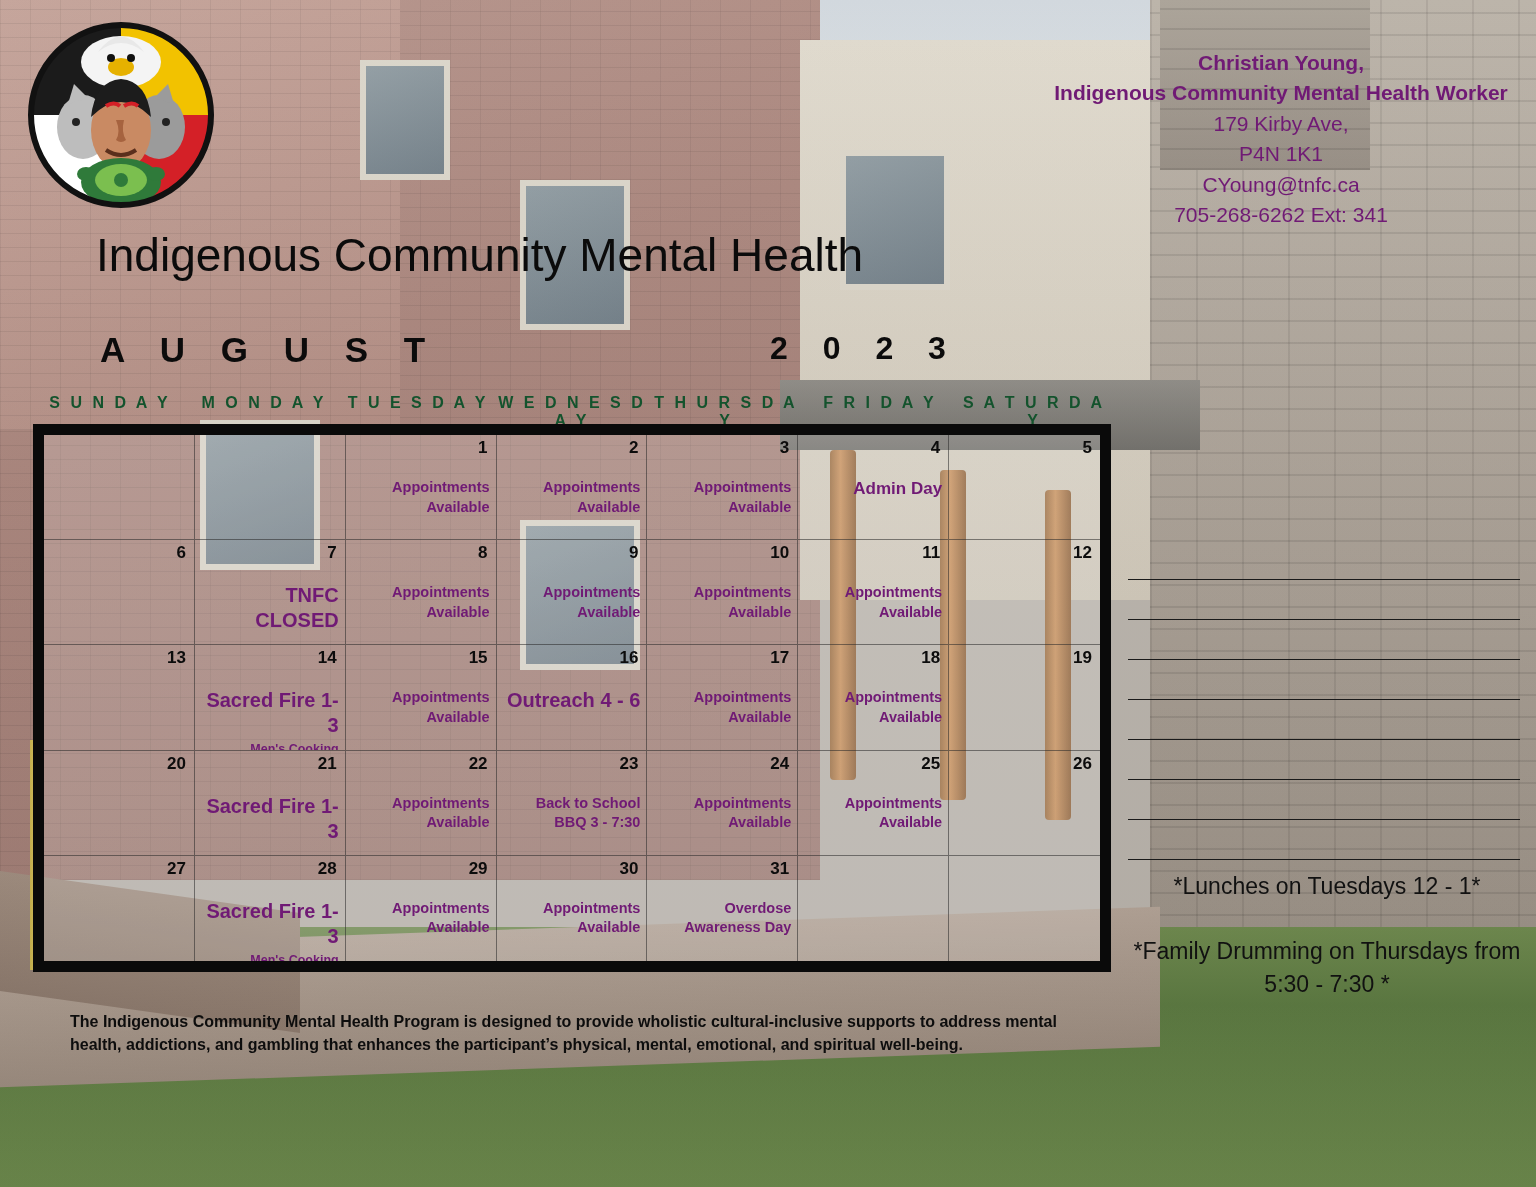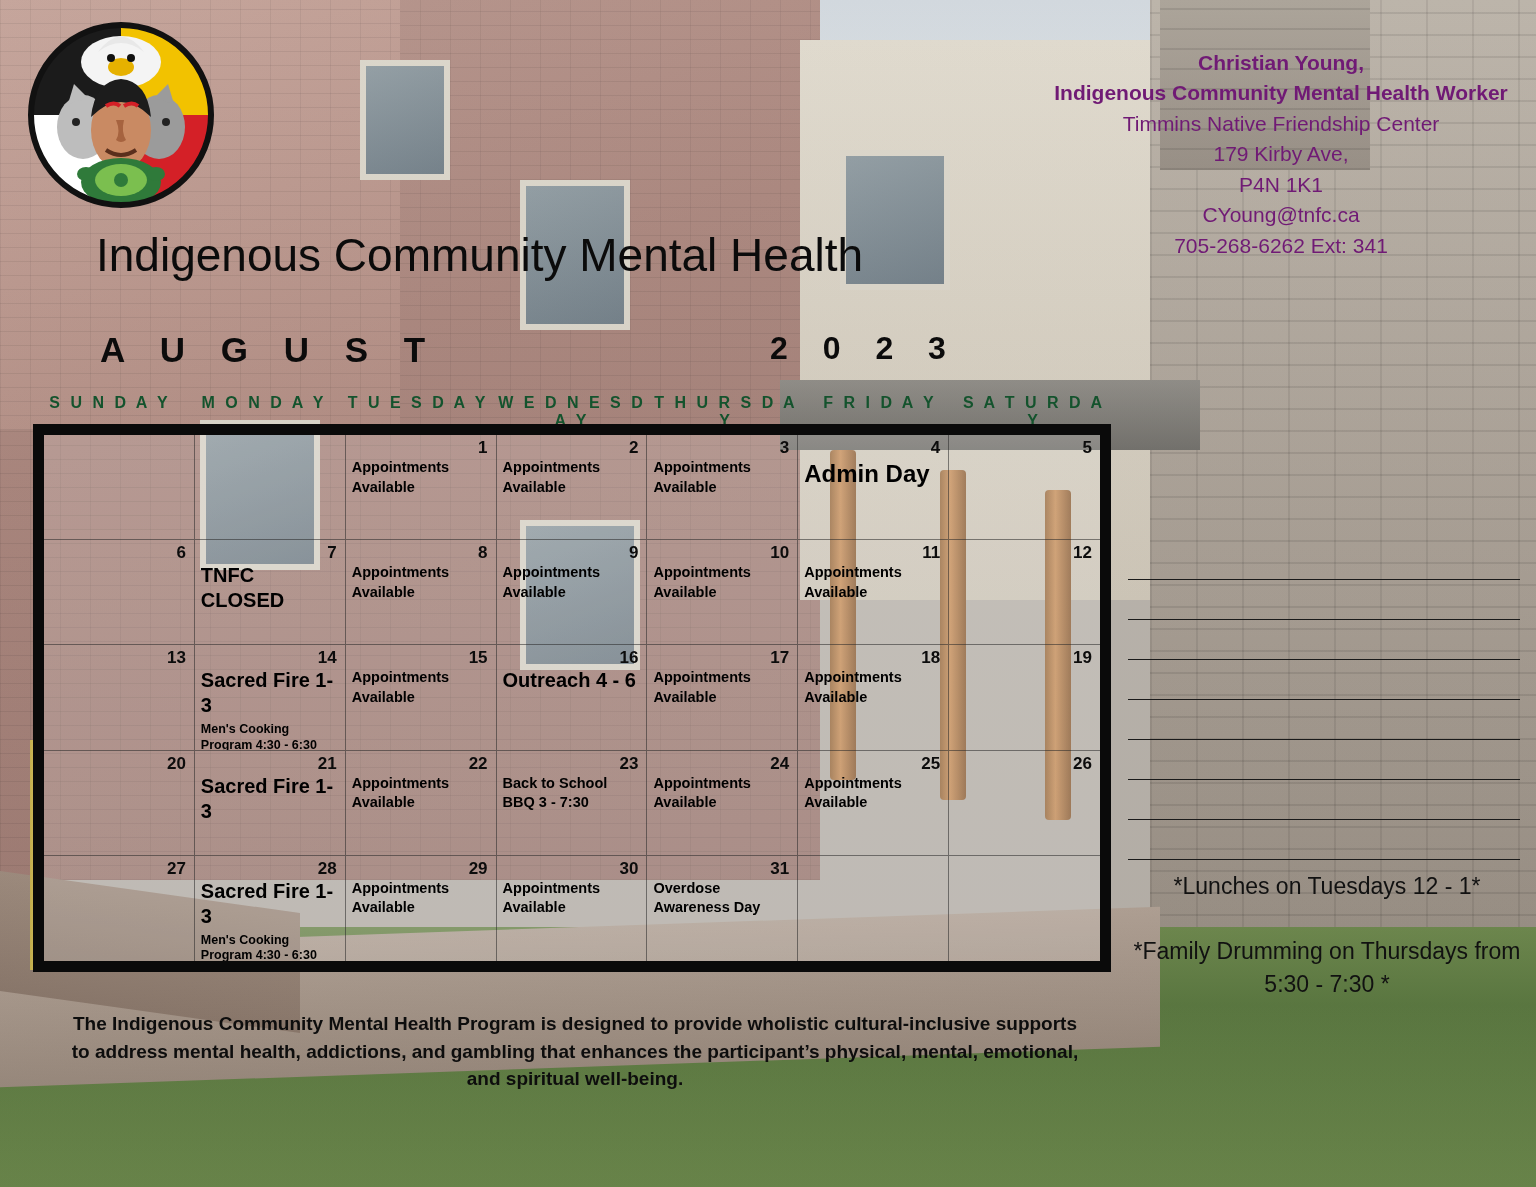--- a/index.html
+++ b/index.html
@@ -210,31 +210,31 @@
   .cal-cell:last-child { border-right: none; }
   .daynum {
     position: absolute;
     top: 3px;
     right: 8px;
     font-size: 17px;
     font-weight: bold;
     color: #0c0c0c;
   }
   .events {
-    margin-top: 20px;
-    text-align: left;
-    color: #000000;
+    margin-top: 40px;
+    text-align: right;
+    color: #701a75;
   }
   .ev-small {
     font-size: 14.5px;
     font-weight: bold;
     line-height: 1.35;
   }
   .ev-mid {
-    font-size: 24px;
+    font-size: 17px;
     font-weight: bold;
     line-height: 1.3;
   }
   .ev-big {
     font-size: 20px;
     font-weight: bold;
     line-height: 1.25;
   }
   .ev-tiny {
     font-size: 12.5px;
@@ -266,22 +266,22 @@
   }
   .side-note.one { top: 873px; }
   .side-note.two { top: 935px; line-height: 1.45; }
 
   
   .footer {
     position: absolute;
     left: 70px;
     top: 1010px;
     width: 1010px;
-    text-align: center;
-    font-size: 19px;
+    text-align: left;
+    font-size: 16px;
     font-weight: bold;
     line-height: 1.45;
     color: #0d0d0d;
   }
 </style>
 </head>
 <body>
 
 <div id="bg">
   <div class="bg-sky"></div>
@@ -337,21 +337,20 @@
       <circle cx="93" cy="158" r="7" fill="#2f7a3a"></circle>
       <ellipse cx="58" cy="152" rx="9" ry="7" fill="#2f7a3a"></ellipse>
       <ellipse cx="128" cy="152" rx="9" ry="7" fill="#2f7a3a"></ellipse>
       <circle cx="93" cy="93" r="90" fill="none" stroke="#111" stroke-width="6"></circle>
     </svg>
   </div>
 
   <div class="contact">
     <div class="strong">Christian Young,</div>
     <div class="strong">Indigenous Community Mental Health Worker</div>
-    <div>Timmins Native Friendship Center</div>
     <div>179 Kirby Ave,</div>
     <div>P4N 1K1</div>
     <div>CYoung@tnfc.ca</div>
     <div>705-268-6262 Ext: 341</div>
   </div>
 
   <div class="main-title">Indigenous Community Mental Health</div>
   <div class="month">A U G U S T</div>
   <div class="year">2 0 2 3</div>
 

